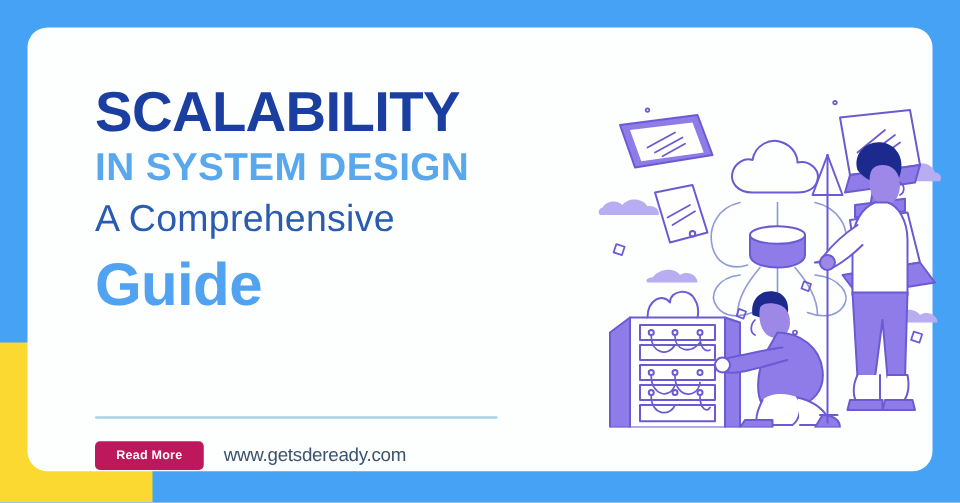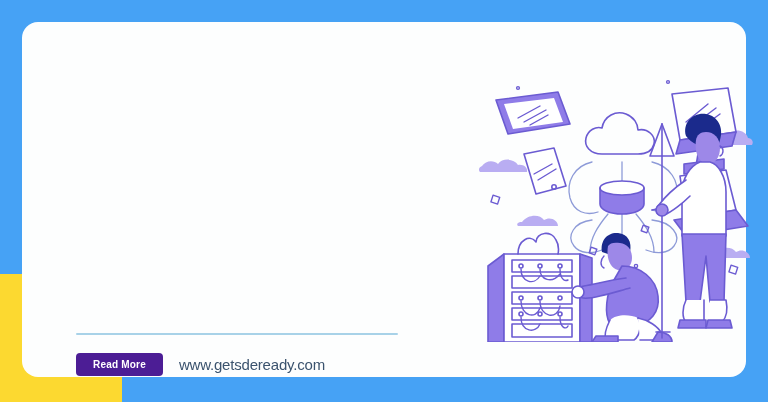--- a/index.html
+++ b/index.html
@@ -82,21 +82,21 @@
 
   
   #cta-row {
     position:absolute;
     left:54px; top:331px;
     display:flex;
     align-items:center;
     gap:16px;
   }
   #read-more-button {
-    background:#4c1d95;
+    background:#be185d;
     color:#FFFFFF;
     font-size:10px;
     font-weight:bold;
     letter-spacing:0.2px;
     padding:6px 17px;
     border:none;
     border-radius:4px;
     cursor:pointer;
     font-family:"Liberation Sans", sans-serif;
   }
@@ -117,20 +117,26 @@
 </style>
 </head>
 <body>
 
 <div id="banner">
 
   <div id="yellow-block"></div>
 
   <div id="card">
 
+    <div id="text-col">
+      <div class="t-main">SCALABILITY</div>
+      <div class="t-sub">IN SYSTEM DESIGN</div>
+      <div class="t-tag">A Comprehensive</div>
+      <div class="t-guide">Guide</div>
+    </div>
 
     <div id="divider"></div>
 
     <div id="cta-row">
       <button id="read-more-button">Read More</button>
       <span id="site-url">www.getsdeready.com</span>
     </div>
 
     <div id="illustration">
       <svg width="280" height="272" viewBox="0 0 280 272" xmlns="http://www.w3.org/2000/svg">

